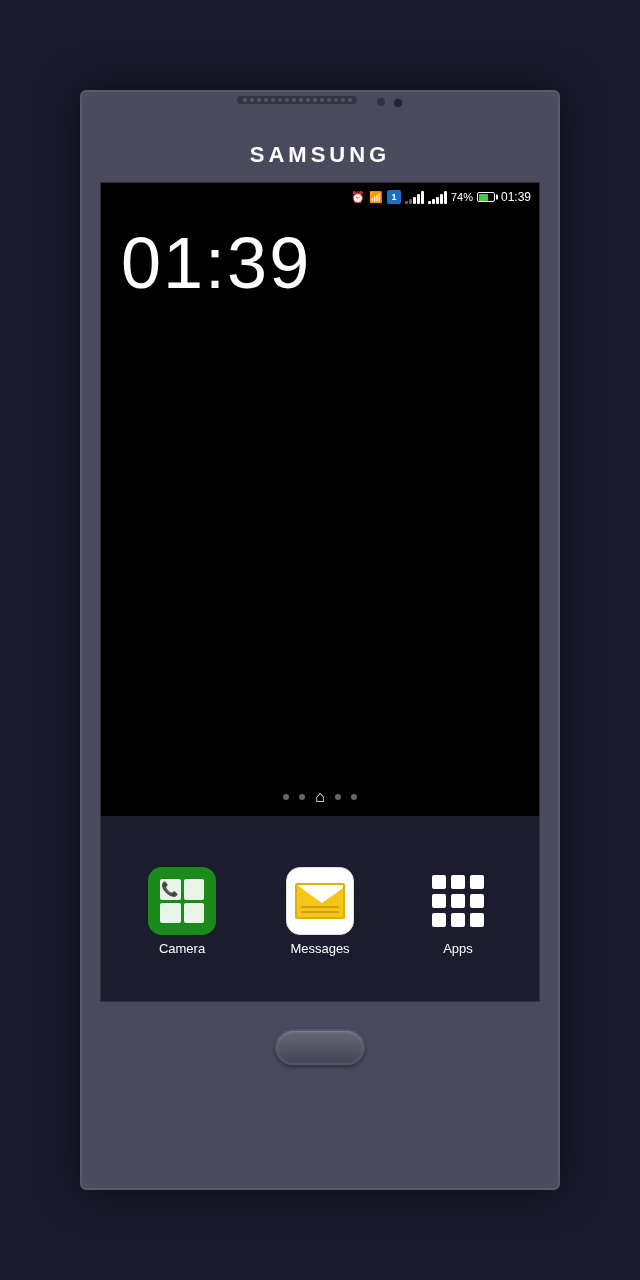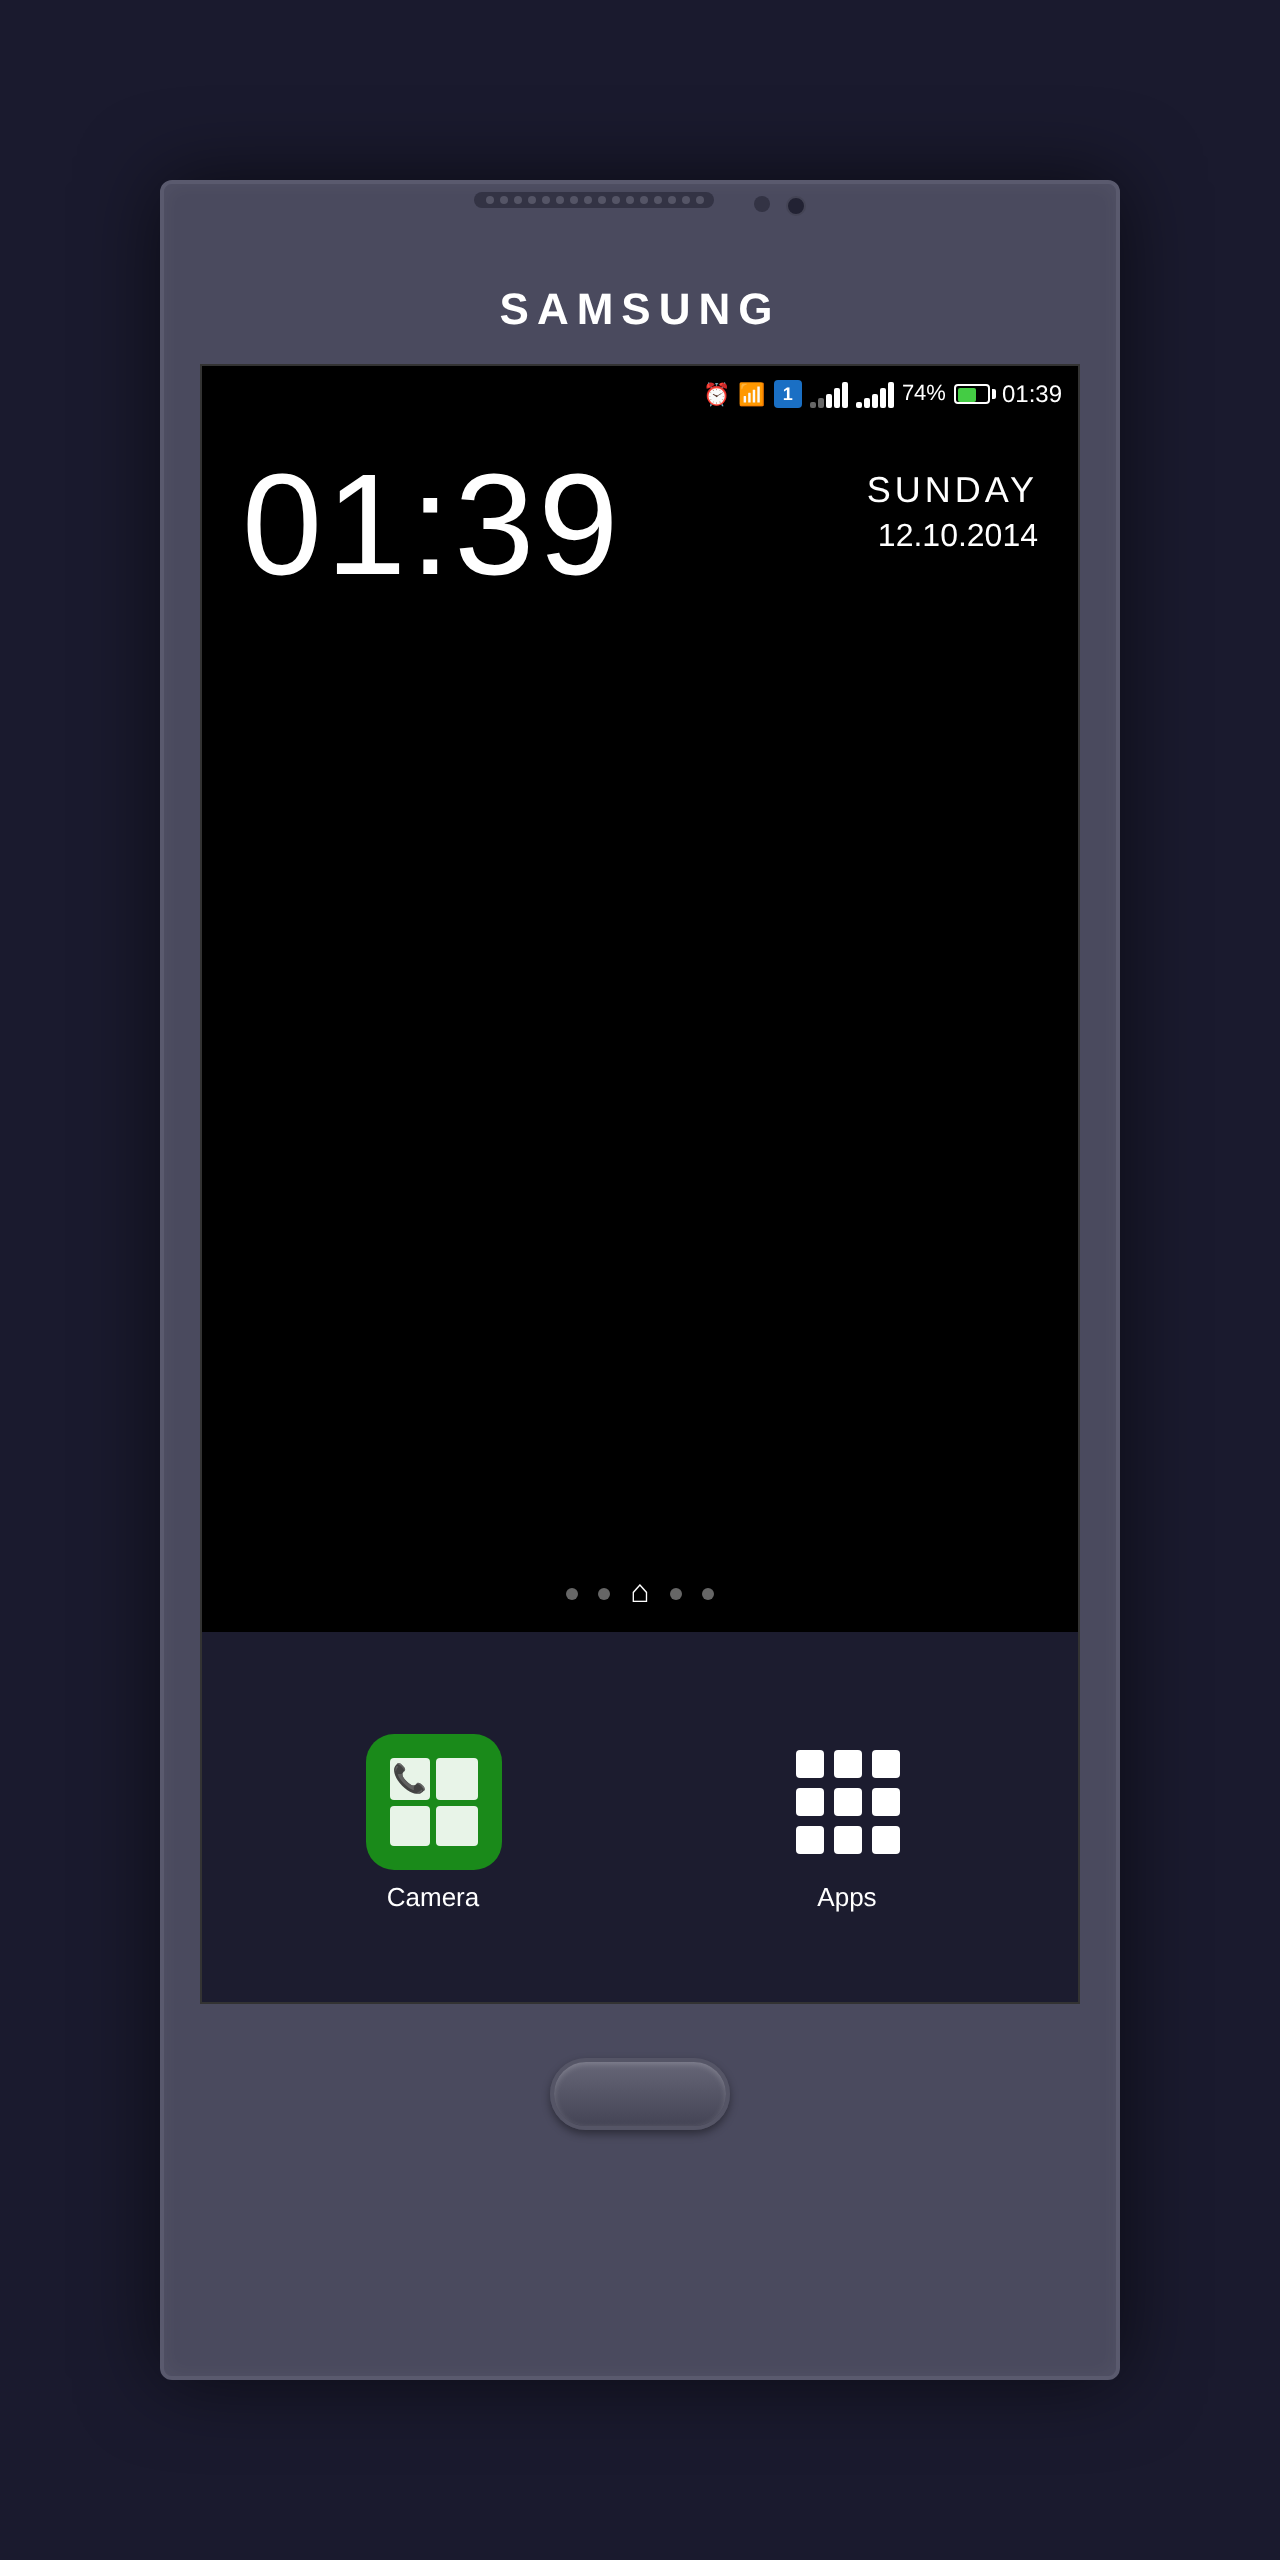--- a/index.html
+++ b/index.html
@@ -516,24 +516,20 @@
         <div class="battery-box">
           <div class="battery-fill" style="width:9px;"></div>
         </div>
 
         <span class="status-icon" style="font-size:12px;margin-left:2px;">01:39</span>
       </div>
     </div>
 
     <div class="clock-area">
       <div class="main-clock">01:39</div>
-      <div class="date-area">
-        <div class="day-name">SUNDAY</div>
-        <div class="date-text">12.10.2014</div>
-      </div>
     </div>
 
     <div class="page-indicators">
       <div class="page-dot"></div>
       <div class="page-dot"></div>
       <span class="home-button-indicator">⌂</span>
       <div class="page-dot"></div>
       <div class="page-dot"></div>
     </div>
 
@@ -548,20 +544,34 @@
             </div>
             <div class="phone-grid-cell"></div>
             <div class="phone-grid-cell"></div>
             <div class="phone-grid-cell"></div>
           </div>
         </div>
         <span class="dock-label">Camera</span>
       </div>
 
 
+      <div class="dock-item">
+        <div class="app-icon messages-app">
+          <div class="envelope">
+            <div class="envelope-body">
+              <div class="envelope-flap"></div>
+              <div class="envelope-lines">
+                <div class="envelope-line"></div>
+                <div class="envelope-line"></div>
+              </div>
+            </div>
+          </div>
+        </div>
+        <span class="dock-label">Messages</span>
+      </div>
 
       <div class="dock-item">
         <div class="app-icon apps-app">
           <div class="apps-grid">
             <div class="apps-dot"></div>
             <div class="apps-dot"></div>
             <div class="apps-dot"></div>
             <div class="apps-dot"></div>
             <div class="apps-dot"></div>
             <div class="apps-dot"></div>

